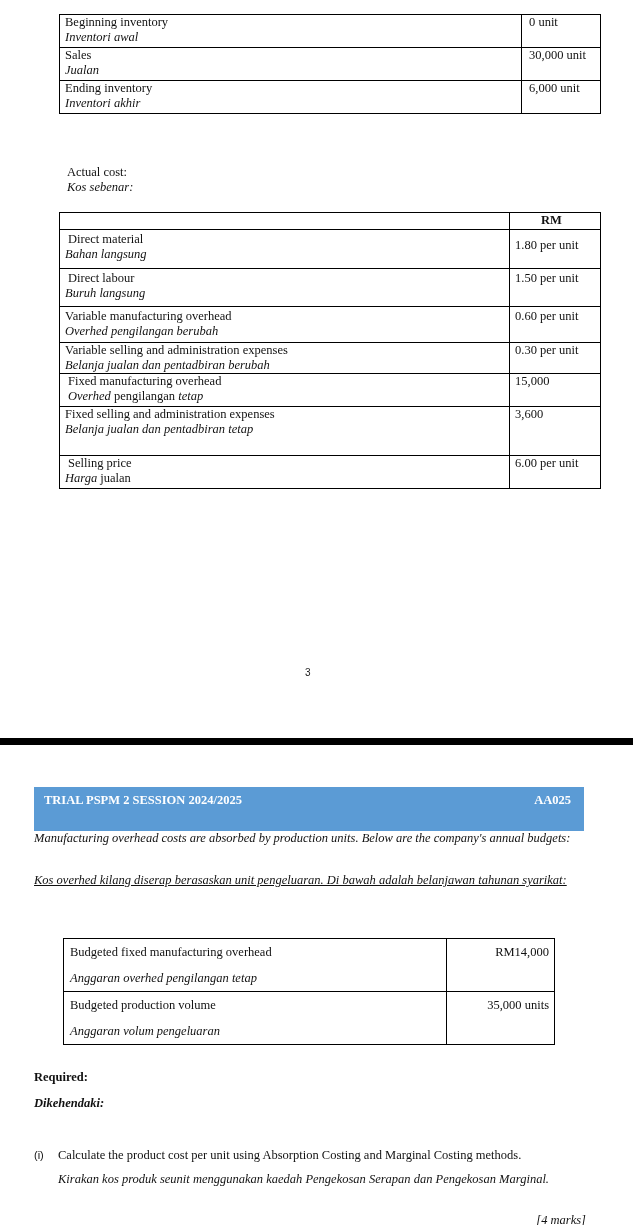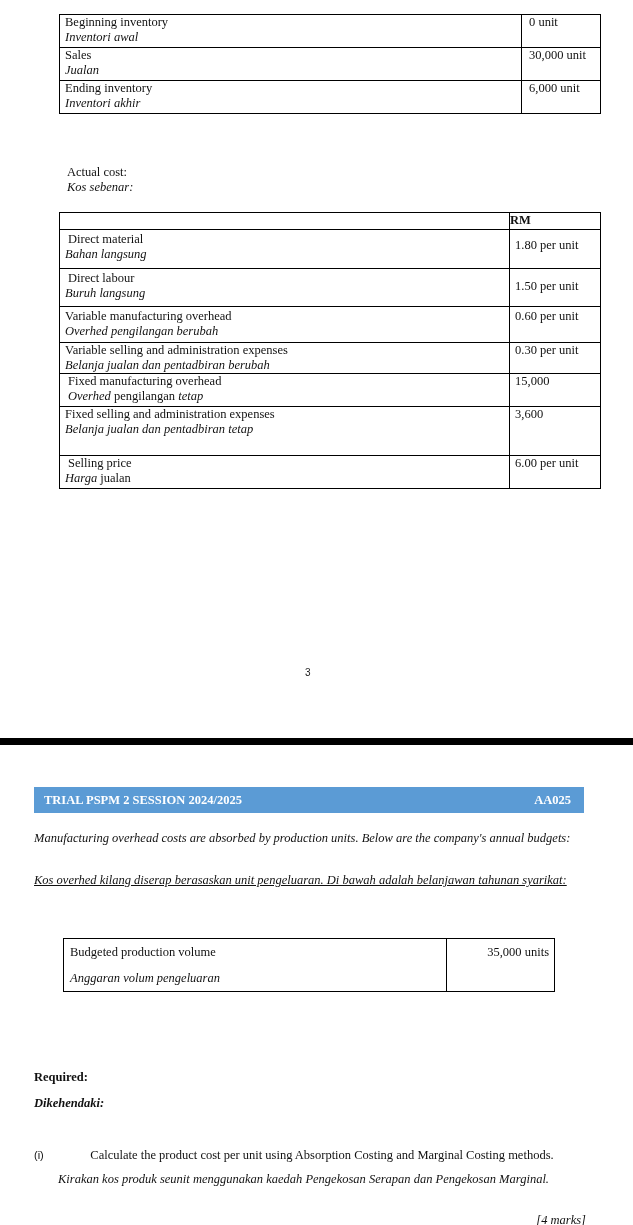--- a/index.html
+++ b/index.html
@@ -36,40 +36,40 @@
     #t1 td { height: 32px; }
     #t1 td.val { padding-left: 7px; }
 
     
     #actual { left: 67px; top: 165px; line-height: 15px; }
 
     
     #t2 { left: 59px; top: 212px; width: 541px; }
     #t2 tr.hdr td { height: 16px; }
     #t2 td.val { padding-left: 5px; }
-    #t2 td.rm { text-align: left; padding-left: 0; }
+    #t2 td.rm { text-align: center; padding-left: 0; }
     #t2 td .pl { padding-left: 3px; display: inline-block; }
 
     
     #pagenum {
       left: 305px; top: 667px;
       font-family: "Liberation Sans", "DejaVu Sans", sans-serif;
       font-size: 10px;
       color: #222;
     }
 
     
     #separator {
       left: 0; top: 738px; width: 633px; height: 7px;
       background: #000;
     }
 
     
     #header-bar {
-      left: 34px; top: 787px; width: 550px; height: 26px;
+      left: 34px; top: 787px; width: 550px; height: 44px;
       background: #5b9bd5;
       color: #ffffff;
       font-weight: bold;
       font-size: 12.5px;
     }
     #header-bar .left { position: absolute; left: 10px; top: 6px; }
     #header-bar .right { position: absolute; right: 13px; top: 6px; }
 
     
     .para {
@@ -86,21 +86,21 @@
     #t3 td.val { text-align: right; padding-right: 5px; padding-left: 0; }
 
     #required { left: 34px; top: 1070px; font-weight: bold; }
     #dikehendaki { left: 34px; top: 1096px; font-weight: bold; font-style: italic; }
 
     #q-num {
       left: 34px; top: 1149px;
       font-family: "Liberation Sans", "DejaVu Sans", sans-serif;
       font-size: 11px;
     }
-    #q-en { left: 58px; top: 1148px; width: 528px; text-align: center; }
+    #q-en { left: 58px; top: 1148px; width: 528px; }
     #q-ms {
       left: 58px; top: 1171px; width: 528px;
       font-style: italic; line-height: 17px; text-align: justify;
       text-align-last: left;
     }
     #marks { right: 47px; top: 1213px; font-style: italic; }
   </style>
 </head>
 <body>
 
@@ -157,21 +157,21 @@
     <td class="val">
           <div style="margin-top:8px">1.80 per unit</div>
         </td>
   </tr>
   <tr style="height:38px">
     <td>
       <div class="pl" style="margin-top:2px">Direct labour</div>
       <div class="it">Buruh langsung</div>
     </td>
     <td class="val">
-          <div style="margin-top:10px">1.50 per unit</div>
+          <div style="margin-top:2px">1.50 per unit</div>
         </td>
   </tr>
   <tr style="height:36px">
     <td>
       <div style="margin-top:2px">Variable manufacturing overhead</div>
       <div class="it">Overhed pengilangan berubah</div>
     </td>
     <td class="val">
           <div style="margin-top:2px">0.60 per unit</div>
         </td>
@@ -218,20 +218,27 @@
 
 <div id="p-en" class="abs para">Manufacturing overhead costs are absorbed by production units. Below are the company's annual budgets:</div>
 <div id="p-ms" class="abs para">Kos overhed kilang diserap berasaskan unit pengeluaran. Di bawah adalah belanjawan tahunan syarikat:</div>
 
 <table id="t3" class="doc">
   <colgroup>
       <col style="width:383px">
       <col style="width:108px">
     </colgroup>
   <tbody>
+      <tr>
+    <td>
+      <div>Budgeted fixed manufacturing overhead</div>
+      <div class="it">Anggaran overhed pengilangan tetap</div>
+    </td>
+    <td class="val">RM14,000</td>
+  </tr>
   <tr>
     <td>
       <div>Budgeted production volume</div>
       <div class="it">Anggaran volum pengeluaran</div>
     </td>
     <td class="val">35,000 units</td>
   </tr>
 </tbody>
   </table>
 

